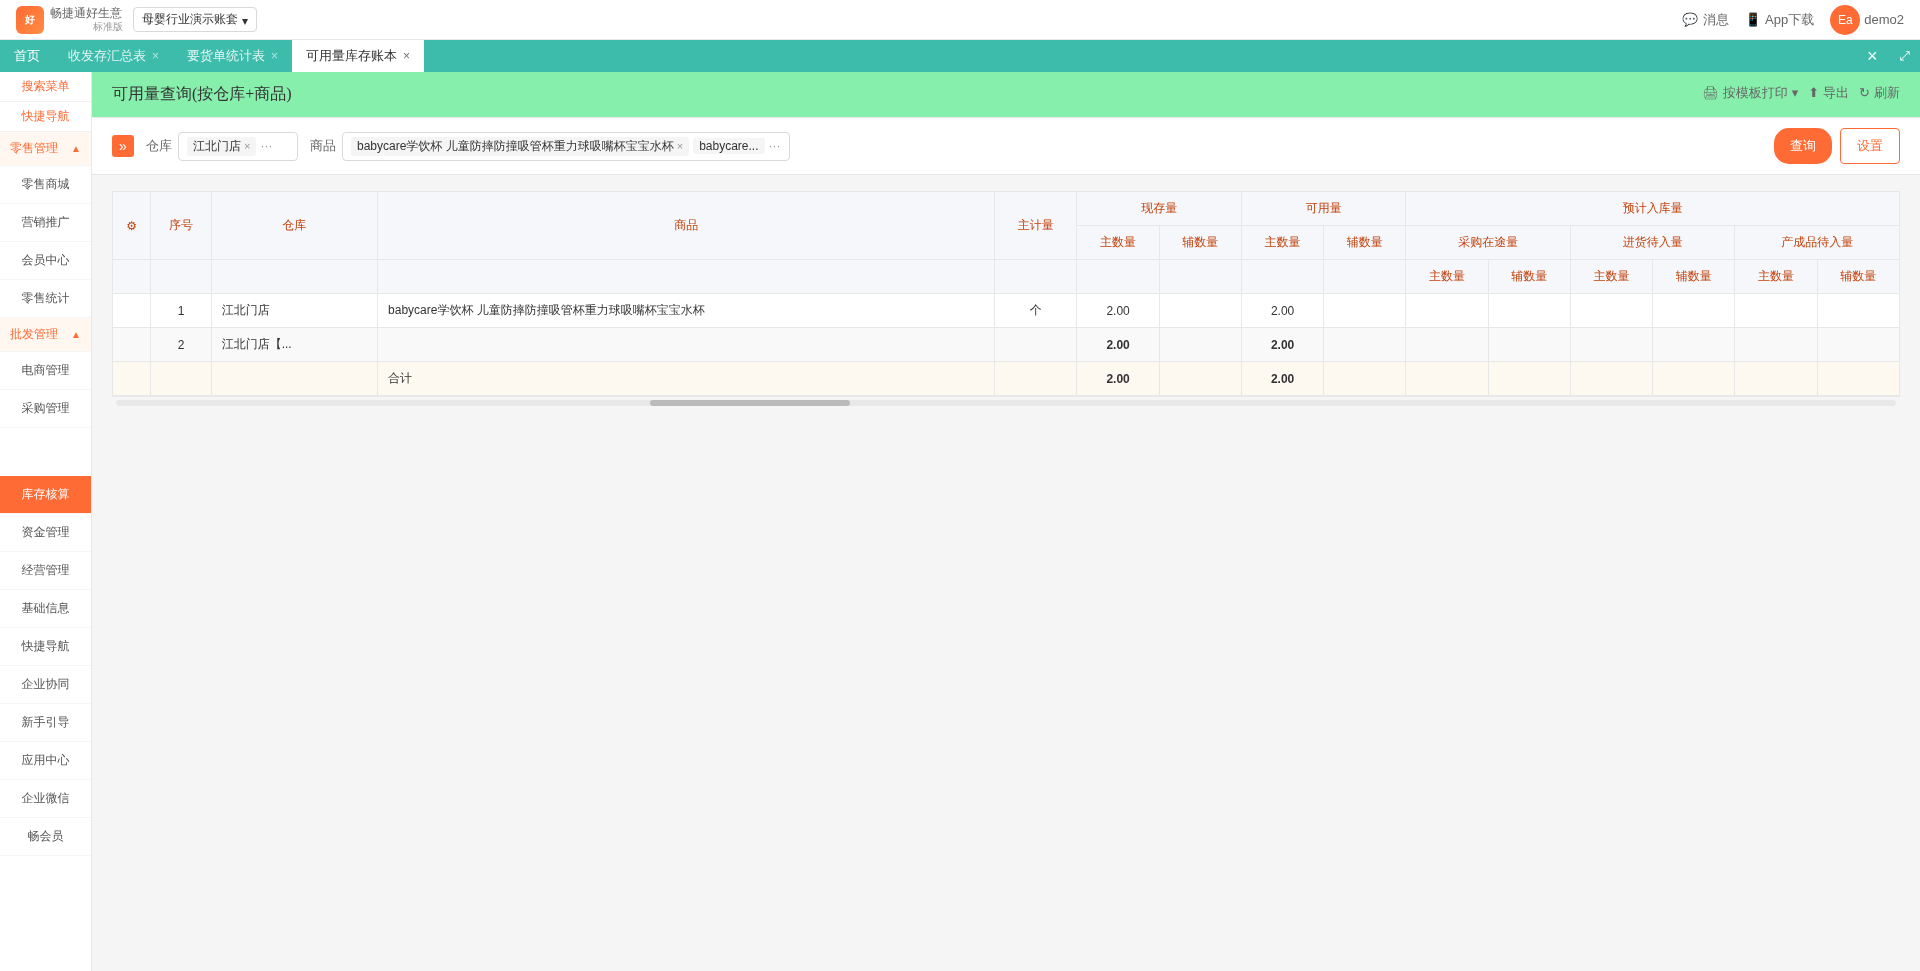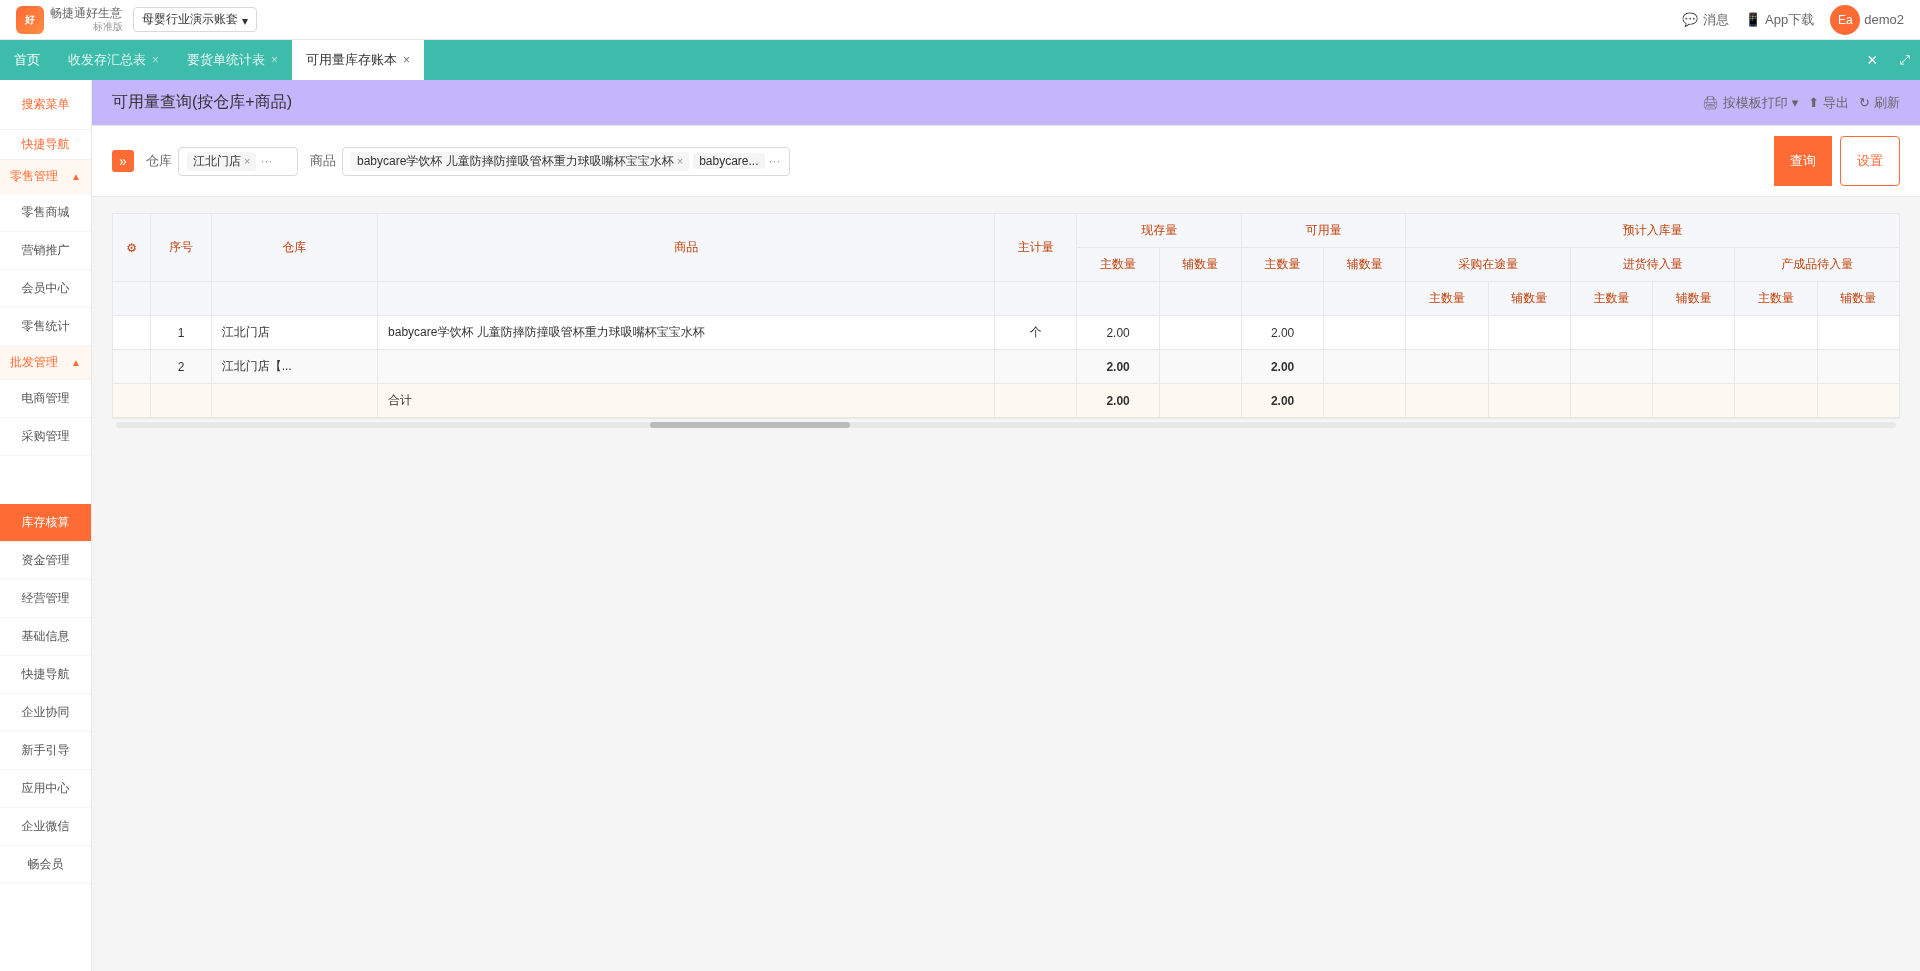--- a/index.html
+++ b/index.html
@@ -10,62 +10,62 @@
     .top-bar-left { display: flex; align-items: center; gap: 10px; }
     .brand-logo { display: flex; align-items: center; gap: 6px; }
     .brand-icon { width: 28px; height: 28px; background: linear-gradient(135deg, #ff6b35, #ff8c42); border-radius: 6px; display: flex; align-items: center; justify-content: center; color: white; font-size: 10px; font-weight: bold; }
     .brand-name { font-size: 12px; color: #666; line-height: 1.2; }
     .industry-selector { display: flex; align-items: flex-end; gap: 4px; border: 1px solid #d9d9d9; border-radius: 4px; padding: 3px 8px; cursor: pointer; font-size: 12px; color: #333; background: #fff; }
     .top-bar-right { display: flex; align-items: center; gap: 16px; }
     .top-bar-item { display: flex; align-items: center; gap: 4px; cursor: pointer; font-size: 13px; color: #666; }
     .avatar { width: 30px; height: 30px; border-radius: 50%; background: #ff6b35; display: flex; align-items: center; justify-content: center; color: white; font-size: 12px; }
 
     
-    .nav-tabs { background: #3dbcac; display: flex; align-items: center; height: 40px; flex-shrink: 0; padding-left: 0; }
+    .nav-tabs { background: #3dbcac; display: flex; align-items: center; height: 32px; flex-shrink: 0; padding-left: 0; }
     .nav-tab { display: flex; align-items: center; gap: 6px; padding: 0 14px; height: 100%; cursor: pointer; font-size: 13px; color: rgba(255,255,255,0.85); white-space: nowrap; position: relative; }
     .nav-tab.active { background: #fff; color: #333; }
     .nav-tab .close-btn { font-size: 12px; opacity: 0.7; }
     .nav-tab-home { color: white; font-weight: 500; }
     .tab-close-all { margin-left: auto; padding: 0 12px; color: white; font-size: 18px; cursor: pointer; }
     .tab-expand { padding: 0 10px; color: white; cursor: pointer; }
 
     
     .main-layout { display: flex; flex: 1; overflow: hidden; }
 
     
     .sidebar { width: 92px; background: #fff; border-right: 1px solid #e8e8e8; display: flex; flex-direction: column; flex-shrink: 0; overflow-y: auto; }
-    .sidebar-search { padding: 16px 8px; font-size: 12px; color: #ff6b35; cursor: pointer; text-align: center; border-bottom: 1px solid #f0f0f0; }
+    .sidebar-search { padding: 6px 8px; font-size: 12px; color: #ff6b35; cursor: pointer; text-align: center; border-bottom: 1px solid #f0f0f0; }
     .sidebar-nav { padding: 6px 0; font-size: 12px; color: #ff6b35; cursor: pointer; text-align: center; border-bottom: 1px solid #f0f0f0; }
     .sidebar-item { display: flex; align-items: center; justify-content: center; padding: 10px 6px; cursor: pointer; color: #555; font-size: 12px; text-align: center; border-bottom: 1px solid #f5f5f5; flex-direction: column; gap: 3px; }
     .sidebar-item.active { background: #ff6b35; color: white; margin-top: 48px; }
     .sidebar-item.section-header { display: flex; flex-direction: row; justify-content: space-between; align-items: center; padding: 8px 10px; font-size: 12px; color: #ff6b35; background: #fff7f0; }
     .section-arrow { font-size: 10px; }
 
     
     .content-area { flex: 1; overflow: auto; background: #f5f5f5; display: flex; flex-direction: column; }
 
     
-    .page-header { background: #c4b5fd; padding: 12px 20px; display: flex; align-items: center; justify-content: space-between; border-bottom: 1px solid #e8e8e8; flex-shrink: 0; }
+    .page-header { background: #86efac; padding: 12px 20px; display: flex; align-items: flex-start; justify-content: space-between; border-bottom: 1px solid #e8e8e8; flex-shrink: 0; font-family: Liberation Serif, serif; }
     .page-title { font-size: 16px; font-weight: 500; color: #333; }
     .page-header-actions { display: flex; align-items: center; gap: 10px; }
     .btn-print { display: flex; align-items: center; gap: 4px; color: #666; font-size: 13px; cursor: pointer; }
     .btn-export { display: flex; align-items: center; gap: 4px; color: #666; font-size: 13px; cursor: pointer; }
     .btn-refresh { display: flex; align-items: center; gap: 4px; color: #666; font-size: 13px; cursor: pointer; }
 
     
     .filter-bar { background: #fff; padding: 10px 20px; display: flex; align-items: center; gap: 12px; border-bottom: 1px solid #e8e8e8; flex-shrink: 0; }
     .filter-toggle { background: #ff6b35; color: white; border: none; width: 22px; height: 22px; border-radius: 3px; cursor: pointer; display: flex; align-items: center; justify-content: center; font-size: 14px; }
     .filter-field { display: flex; align-items: center; gap: 6px; }
     .filter-label { color: #666; font-size: 13px; white-space: nowrap; }
     .filter-input { border: 1px solid #d9d9d9; border-radius: 4px; padding: 4px 8px; font-size: 12px; min-width: 120px; display: flex; align-items: center; gap: 4px; background: #fff; }
     .filter-tag { background: #f5f5f5; border-radius: 3px; padding: 1px 6px; font-size: 12px; display: flex; align-items: center; gap: 3px; }
     .filter-tag .remove { cursor: pointer; color: #999; font-size: 11px; }
     .filter-more { color: #999; cursor: pointer; }
     .filter-actions { margin-left: auto; display: flex; gap: 8px; }
-    .btn-query { background: #ff6b35; color: white; border: none; border-radius: 0; padding: 16px 16px; cursor: pointer; font-size: 13px; }
+    .btn-query { background: #ff6b35; color: white; border: none; border-radius: 15px; padding: 9px 16px; cursor: pointer; font-size: 13px; }
     .btn-settings { background: #fff; color: #ff6b35; border: 1px solid #ff6b35; border-radius: 4px; padding: 5px 16px; cursor: pointer; font-size: 13px; }
 
     
     .table-wrapper { flex: 1; padding: 16px 20px; overflow: auto; }
     .data-table { width: 100%; border-collapse: collapse; background: #fff; border: 1px solid #e8e8e8; }
     .data-table th { background: #f5f7fa; padding: 8px 4px; font-size: 12px; color: #c2410c; font-weight: 500; border: 1px solid #e8e8e8; text-align: center; white-space: nowrap; }
     .data-table td { padding: 8px 10px; font-size: 12px; color: #333; border: 1px solid #e8e8e8; text-align: center; }
     .data-table .text-left { text-align: left; }
     .data-table tfoot td { background: #fef9f0; font-weight: 500; }
 

